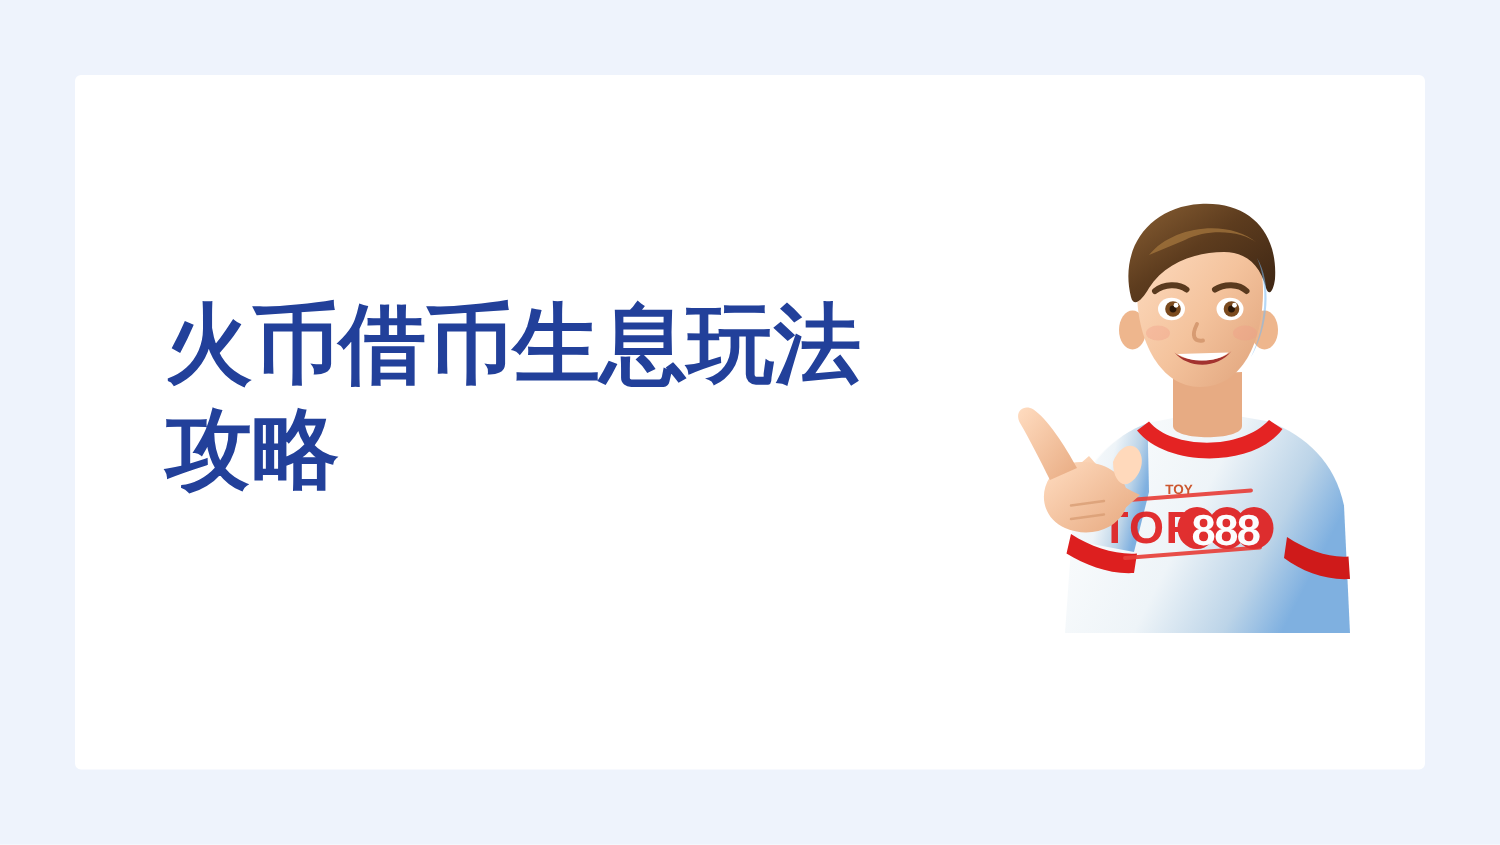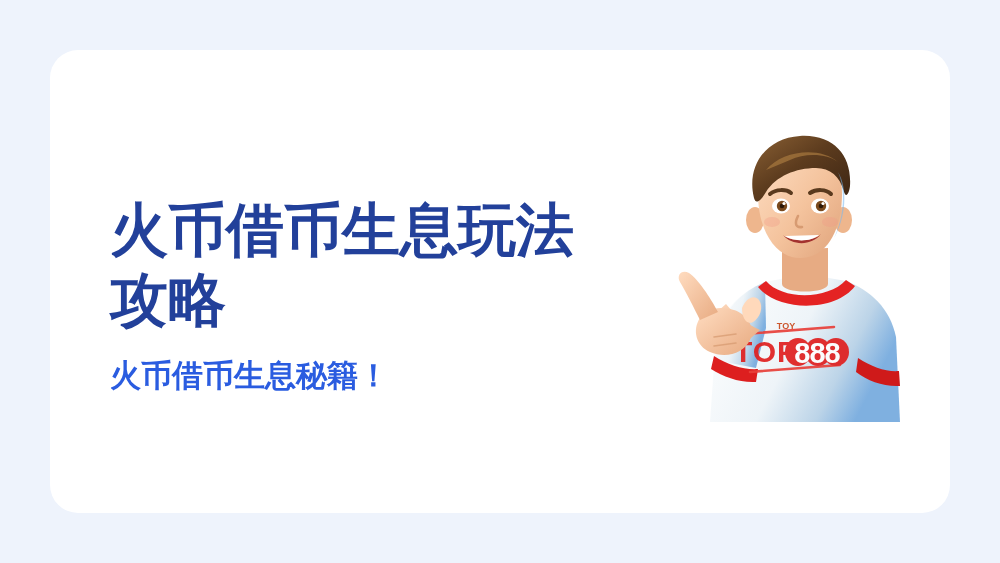--- a/index.html
+++ b/index.html
@@ -22,21 +22,21 @@
     background: #eef3fc;
   }
 
   .banner-card {
     position: absolute;
     left: 50px;
     top: 50px;
     width: 900px;
     height: 463px;
     background: #ffffff;
-    border-radius: 28px;
+    border-radius: 4px;
     overflow: hidden;
   }
 
   
   .text-block {
     position: absolute;
     left: 60px;          
     top: 145px;          
     width: 520px;
   }
@@ -79,21 +79,20 @@
 </style>
 </head>
 <body>
 
 <div class="stage">
 
   <div class="banner-card">
 
     <div class="text-block">
       <h1 class="headline">火币借币生息玩法攻略</h1>
-      <p class="subhead">火币借币生息秘籍！</p>
     </div>
 
     <div class="character">
       <svg viewBox="0 0 280 290" xmlns="http://www.w3.org/2000/svg" aria-hidden="true">
         <defs>
           <linearGradient id="hairGrad" x1="0" y1="0" x2="1" y2="1">
             <stop offset="0%" stop-color="#8a6034"></stop>
             <stop offset="45%" stop-color="#5d3c1e"></stop>
             <stop offset="100%" stop-color="#3b2413"></stop>
           </linearGradient>

